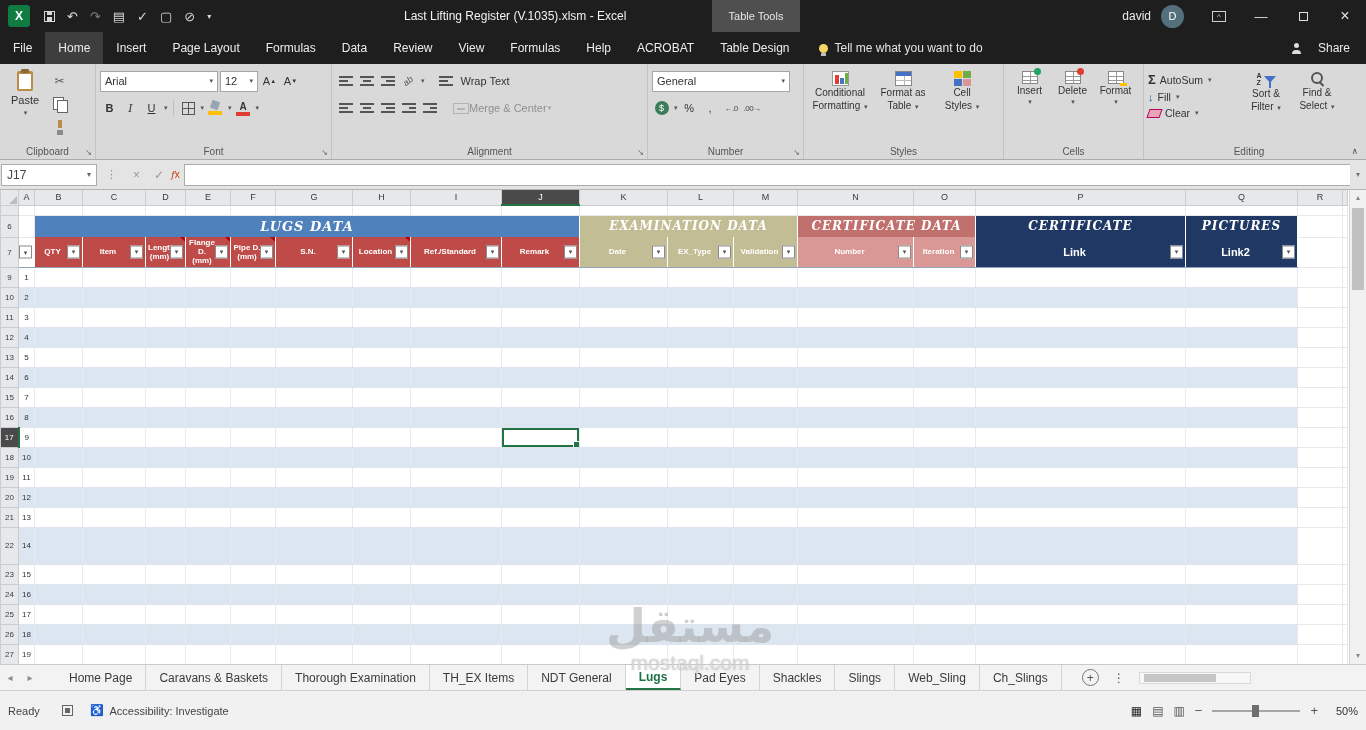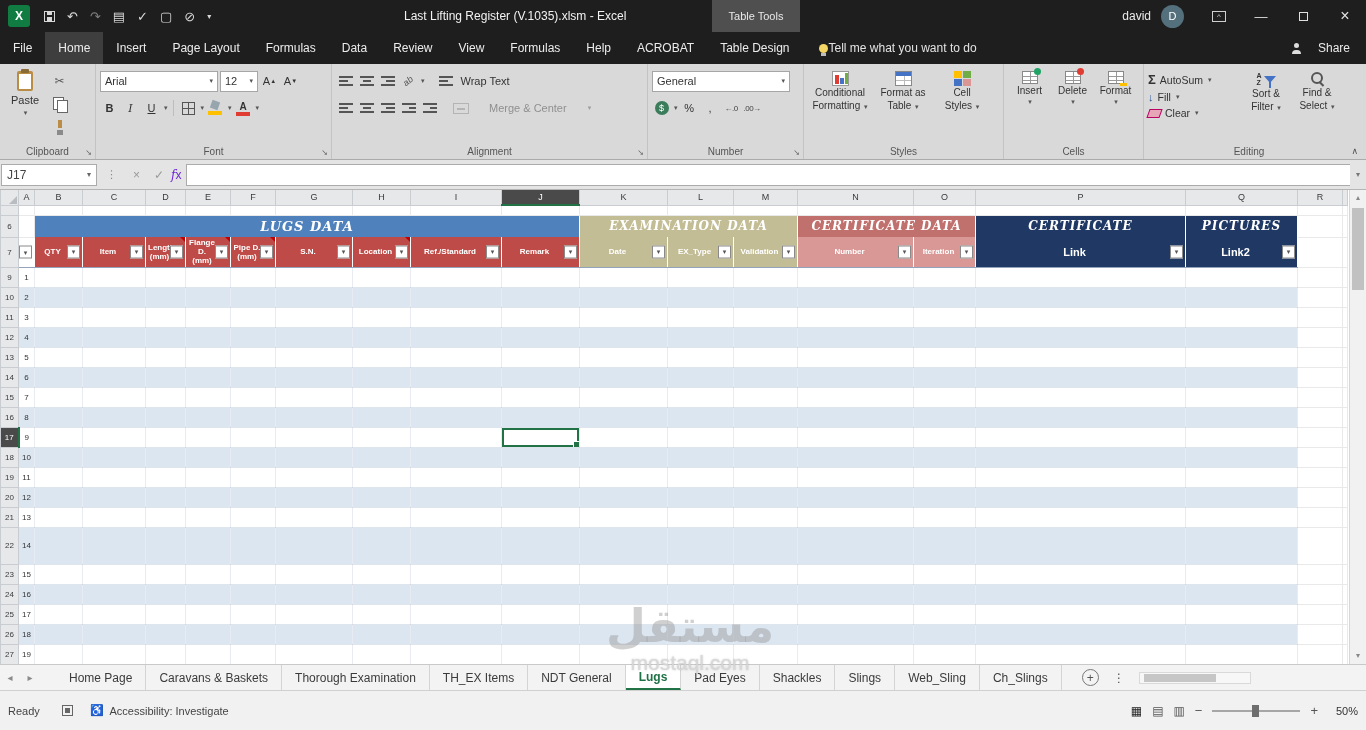--- a/index.html
+++ b/index.html
@@ -22,21 +22,21 @@
   .avatar{width:23px;height:23px;border-radius:50%;background:#53707C;color:#fff;font-size:11px;display:flex;align-items:center;justify-content:center;margin-right:14px;}
   .wbtn{width:42px;height:32px;display:flex;align-items:center;justify-content:center;color:#E0E0E0;font-size:13px;}
   .rdo-box{display:inline-block;width:14px;height:11px;border:1px solid #cfcfcf;font-size:8px;line-height:9px;text-align:center;color:#cfcfcf;}
   .maxbox{display:inline-block;width:9px;height:9px;border:1px solid #E0E0E0;}
 
   
   .tabrow{flex:0 0 32px;background:#1E1E1E;display:flex;align-items:stretch;}
   .tablist{display:flex;}
   .rtab{padding:0 13px;display:flex;align-items:center;color:#ECECEC;font-size:12px;white-space:nowrap;}
   .rtab.active{background:#3E3E3E;}
-  .tellme{margin-left:16px;display:flex;align-items:center;gap:1px;color:#E3E3E3;font-size:12px;}
+  .tellme{margin-left:16px;display:flex;align-items:center;gap:7px;color:#E3E3E3;font-size:12px;}
   .bulb{width:9px;height:9px;border-radius:50%;background:#F5D564;position:relative;display:inline-block;}
   .bulb::after{content:"";position:absolute;left:2px;bottom:-3px;width:5px;height:3px;background:#bdbdbd;}
   .share{margin-left:auto;margin-right:16px;display:flex;align-items:center;gap:16px;color:#EAEAEA;font-size:12px;}
   .person{width:11px;height:11px;position:relative;display:inline-block;}
   .person::before{content:"";position:absolute;left:3px;top:0;width:5px;height:5px;border-radius:50%;background:#ddd;}
   .person::after{content:"";position:absolute;left:1px;bottom:0;width:9px;height:4px;border-radius:4px 4px 0 0;background:#ddd;}
 
   
   .ribbon{flex:0 0 96px;background:#D9D9D9;border-bottom:1px solid #ABABAB;display:flex;position:relative;}
   .rgroup{position:relative;border-right:1px solid #C3C3C3;padding:0 4px;flex-shrink:0;height:100%;}
@@ -109,21 +109,21 @@
   .ic-search::before{content:"";position:absolute;left:1px;top:1px;width:8px;height:8px;border:2px solid #555;border-radius:50%;}
   .ic-search::after{content:"";position:absolute;left:10px;top:10px;width:6px;height:2px;background:#555;transform:rotate(45deg);transform-origin:0 0;}
   .supA{font-size:6px;vertical-align:top;}
 
   
   .fbar{flex:0 0 30px;background:#E4E4E4;display:flex;align-items:center;border-bottom:1px solid #B5B5B5;padding:0;}
   .namebox{width:96px;height:22px;background:#fff;border:1px solid #ABABAB;display:flex;align-items:center;justify-content:space-between;padding:0 5px;font-size:12px;color:#444;margin-left:1px;}
   .nb-caret{font-size:8px;color:#666;}
   .fdots{color:#888;font-size:11px;padding:0 9px;}
   .fbtn2{color:#9a9a9a;font-size:12px;padding:0 7px;}
-  .fx{color:#6d28d9;font-size:12px;}
+  .fx{color:#c2410c;font-size:10px;}
   .fx i{font-family:"DejaVu Serif",serif;}
   .finput{flex:1;height:22px;background:#fff;border:1px solid #ABABAB;border-right:none;margin-left:4px;font-size:11px;padding:2px 4px;color:#333;}
   .fexpand{color:#777;font-size:8px;padding:0 6px;}
 
   
   .grid{flex:1;position:relative;background:#fff;overflow:hidden;}
   table.sheet{border-collapse:collapse;table-layout:fixed;width:1348px;}
   th.colhdr,th.corner{height:15px;background:#E6E8EA;border:1px solid #C9CDD1;border-top:none;font-size:9px;font-weight:normal;color:#3A3A3A;text-align:center;padding:0;}
   th.selcol{background:#4A4A4A;color:#fff;border-bottom:2px solid #217346;}
   th.corner{position:relative;}
@@ -344,21 +344,21 @@
           <span class="mini">
               <span class="ic3 right"></span>
             </span>
           <span class="mini">
               <span class="ic3 outd"></span>
             </span>
           <span class="mini">
               <span class="ic3 ind"></span>
             </span>
           <span class="spacer8"></span>
-          <span class="mini dis" style="gap:20px;">
+          <span class="mini dis" style="gap:0;">
               <span class="ic-merge"></span>
               <span style="font-size:11px;">Merge &amp; Center</span>
               <span class="caret">▾</span>
             </span>
         </div>
       </div>
       <div class="glabel">Alignment</div>
       <span class="launch">↘</span>
     </div>
 

